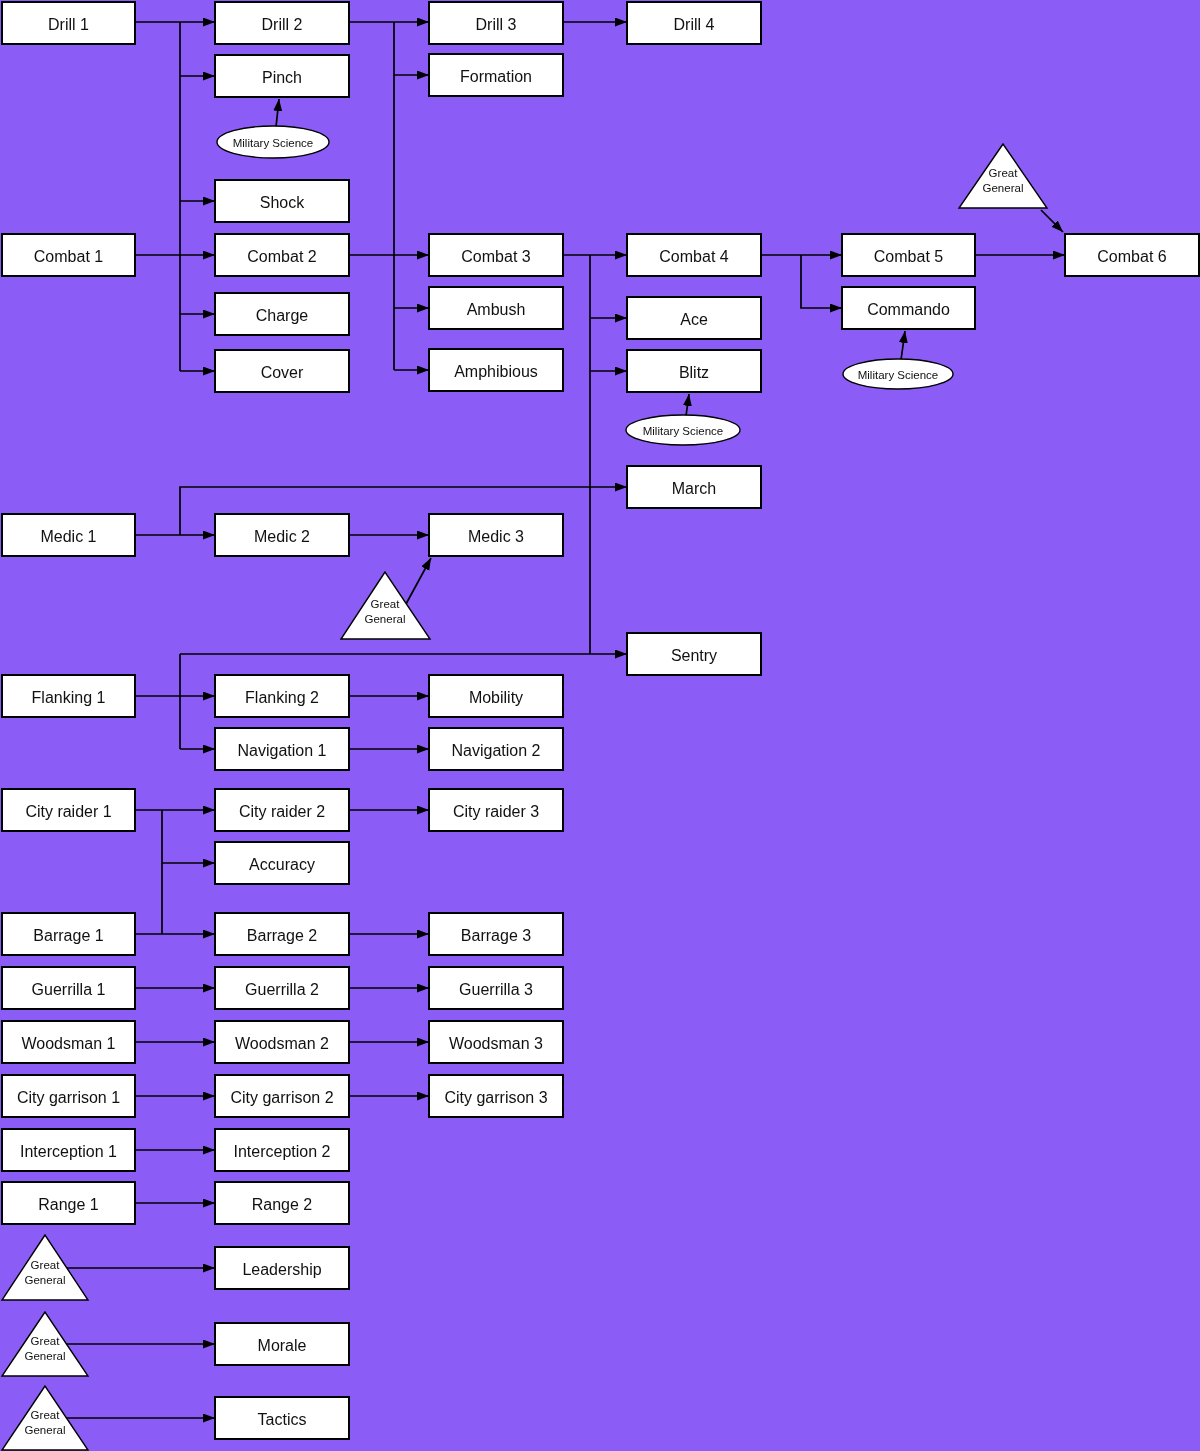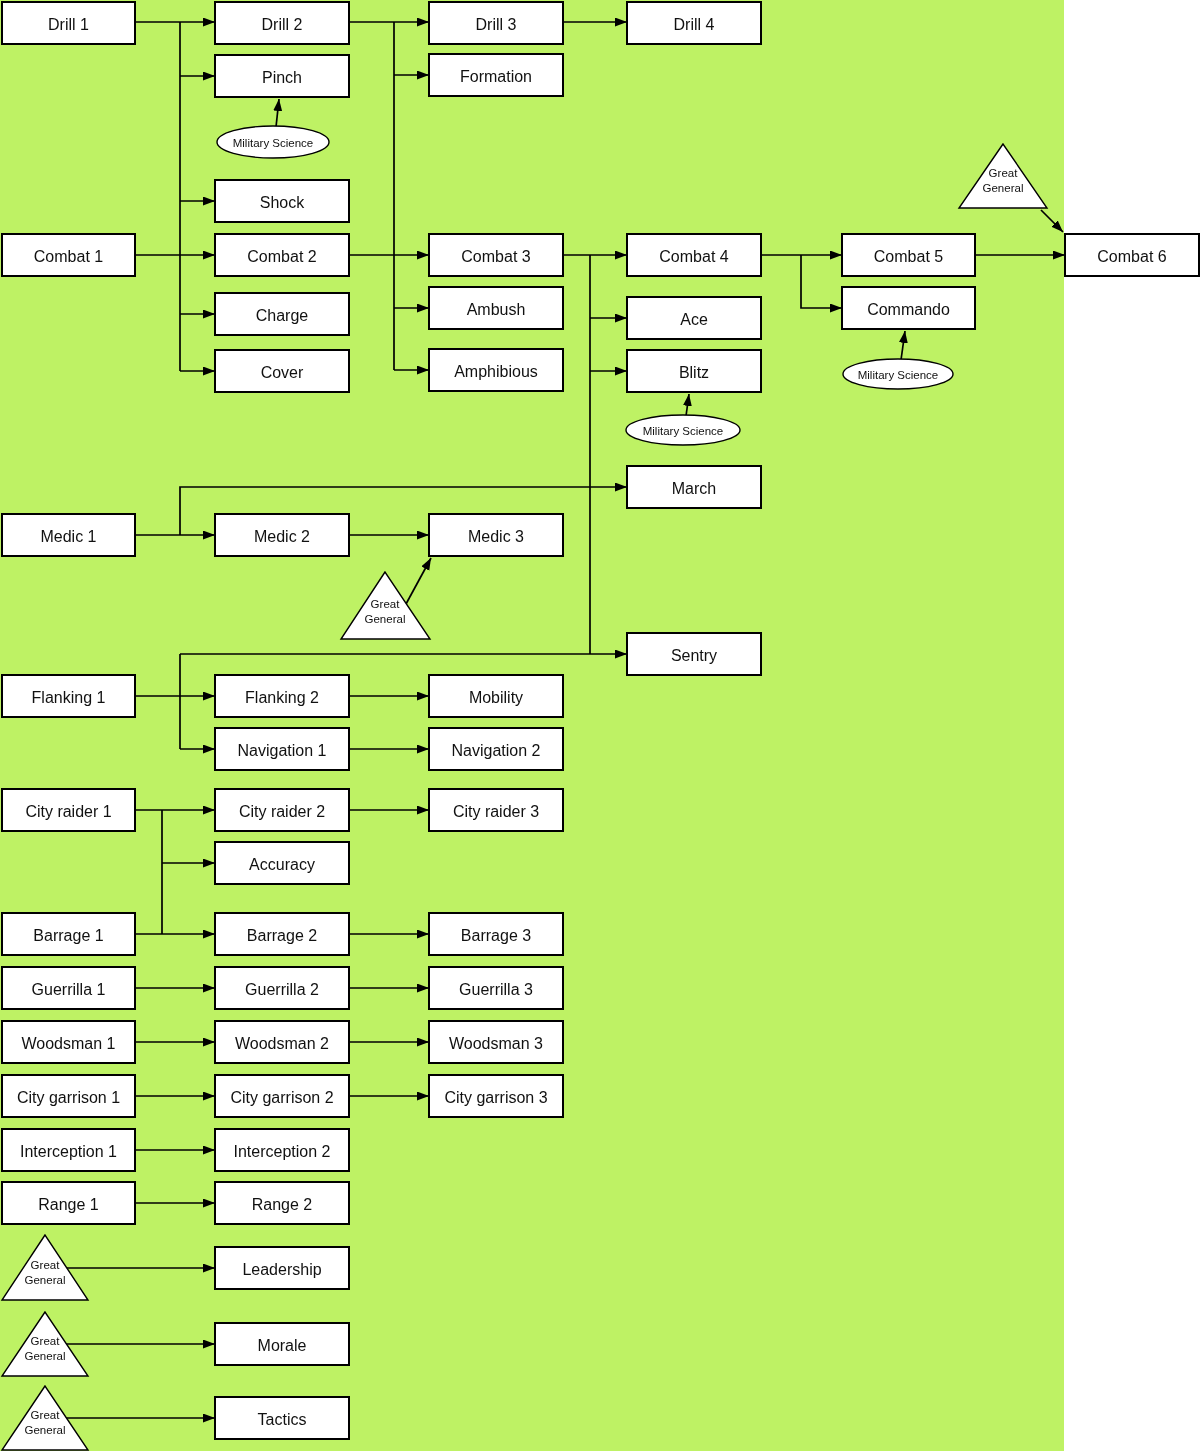--- a/index.html
+++ b/index.html
@@ -1,16 +1,16 @@
 <!DOCTYPE html>
 <html><head>
 <meta charset="utf-8">
 <style>
   html, body { margin: 0; padding: 0; background: #ffffff; }
-  .canvas { position: relative; width: 1064px; height: 1451px; background: #bef264; }
+  .canvas { position: relative; width: 1200px; height: 1451px; background: #8b5cf6; }
   svg { display: block; }
   svg text {
     font-family: "Liberation Sans", "DejaVu Sans", sans-serif;
     fill: #111111;
   }
   .node-label  { font-size: 16px; }
   .small-label { font-size: 11.5px; }
 </style>
 </head>
 <body>

